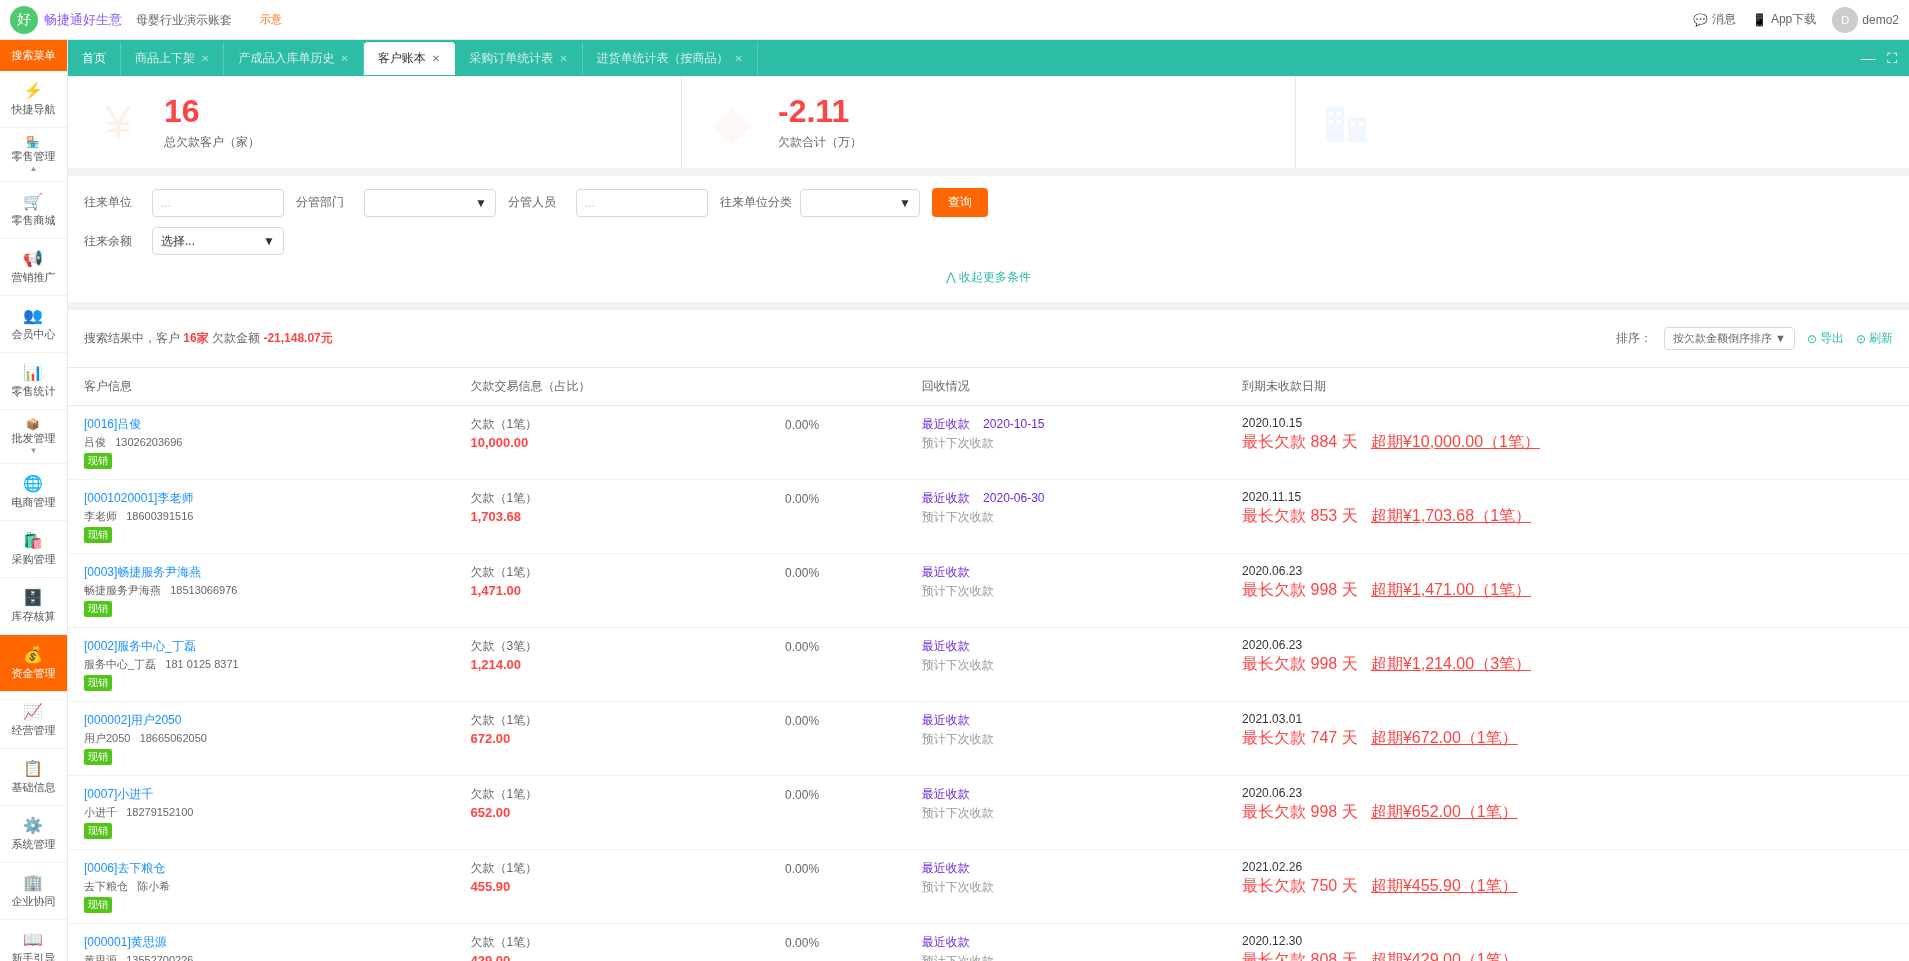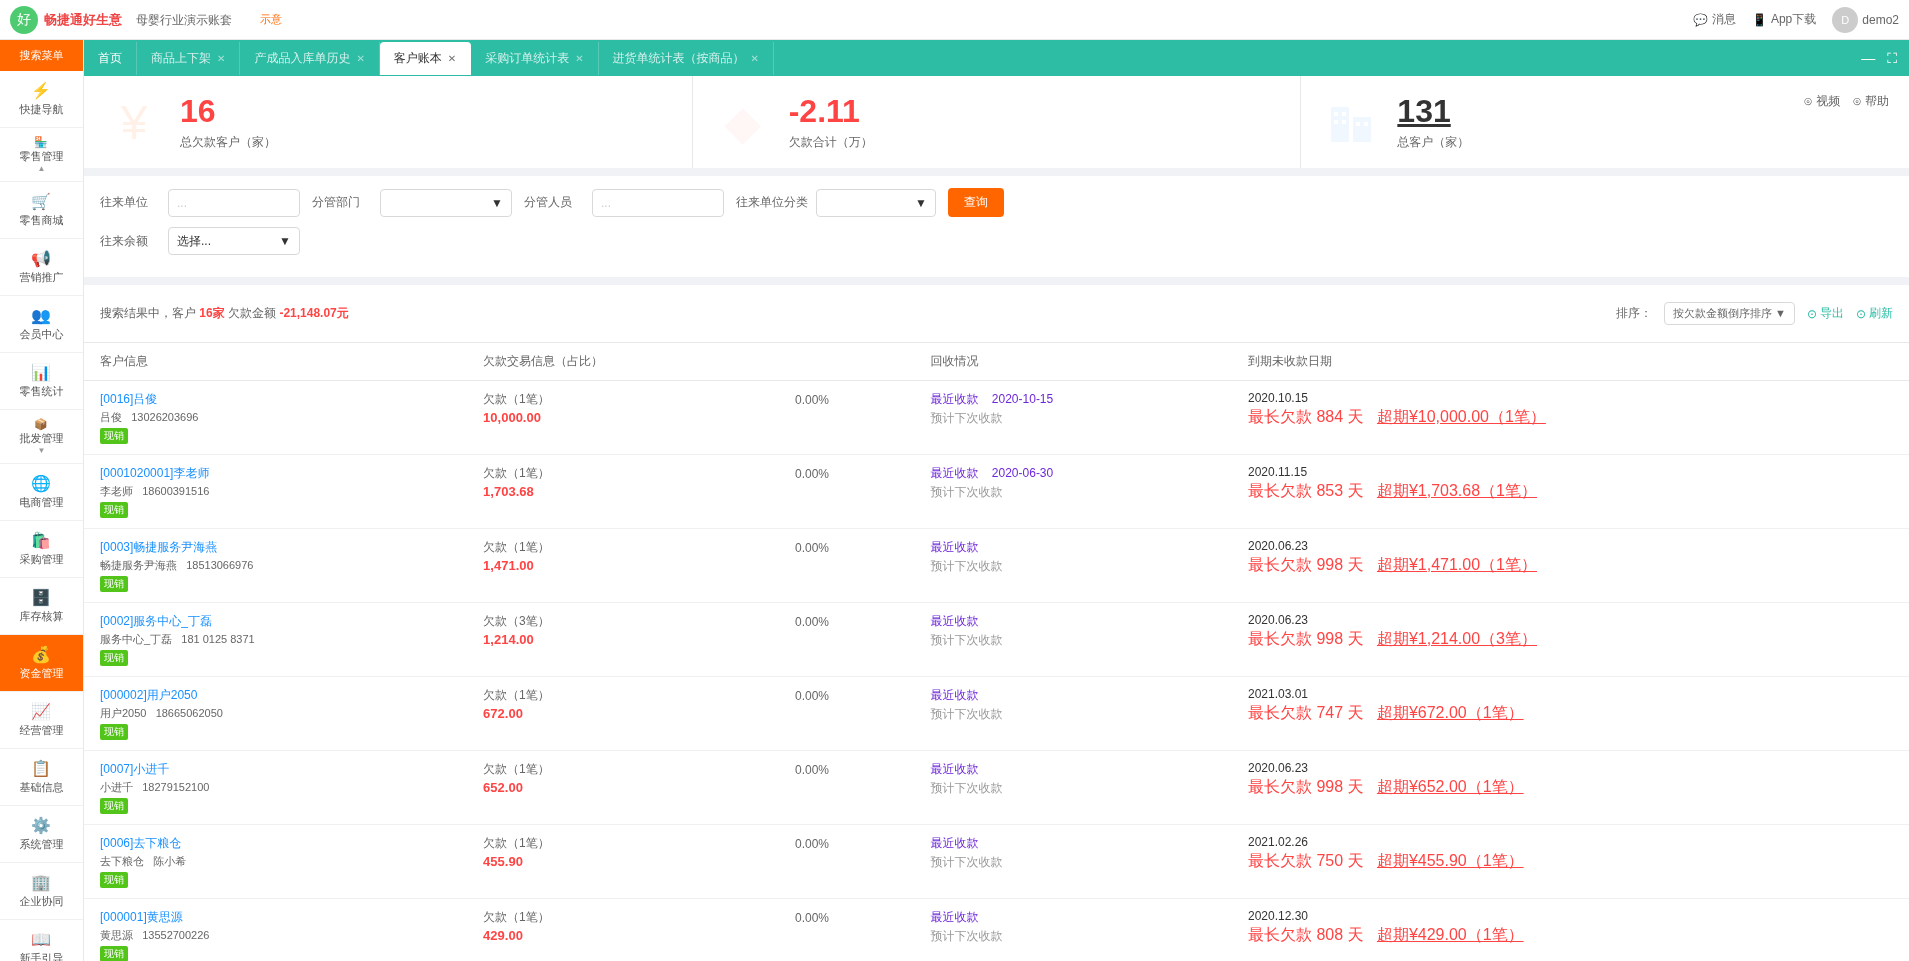--- a/index.html
+++ b/index.html
@@ -3,29 +3,29 @@
   <meta charset="utf-8">
   <style>
     * { box-sizing: border-box; margin: 0; padding: 0; }
     body { font-family: 'Microsoft YaHei', Arial, sans-serif; font-size: 12px; background: #f5f5f5; color: #333; overflow-x: hidden; }
     
     
     .top-bar { height: 40px; background: #fff; display: flex; align-items: center; justify-content: space-between; padding: 0 10px; border-bottom: 1px solid #e8e8e8; }
     .top-bar-left { display: flex; align-items: center; gap: 8px; }
     .logo-area { display: flex; align-items: center; gap: 6px; }
     .logo-icon { width: 28px; height: 28px; background: #4ecb71; border-radius: 50%; display: flex; align-items: center; justify-content: center; color: white; font-size: 14px; }
-    .logo-text { color: #ef4444; font-size: 13px; font-weight: bold; }
+    .logo-text { color: #8b5cf6; font-size: 13px; font-weight: normal; }
     .store-select { font-size: 12px; color: #666; border: none; background: transparent; padding: 2px 20px 2px 6px; appearance: none; cursor: pointer; }
     .top-bar-right { display: flex; align-items: center; gap: 16px; font-size: 12px; color: #666; }
     .top-bar-right span { cursor: pointer; display: flex; align-items: center; gap: 4px; }
     .avatar { width: 26px; height: 26px; border-radius: 50%; background: #ccc; display: flex; align-items: center; justify-content: center; color: white; font-size: 11px; }
 
     
     .layout { display: flex; height: calc(100vh - 40px); }
-    .sidebar { width: 84px; background: #fff; border-right: 1px solid #e8e8e8; display: flex; flex-direction: column; overflow-y: auto; }
+    .sidebar { width: 68px; background: #fff; border-right: 1px solid #e8e8e8; display: flex; flex-direction: column; overflow-y: auto; }
     .sidebar-search { padding: 8px 6px; background: #ff6600; color: white; text-align: center; font-size: 11px; cursor: pointer; }
     .sidebar-item { padding: 10px 4px; text-align: center; font-size: 11px; color: #555; cursor: pointer; border-bottom: 1px solid #f0f0f0; }
     .sidebar-item.active { background: #ff6600; color: white; }
     .sidebar-item .s-icon { font-size: 16px; display: block; margin-bottom: 2px; }
     .sidebar-group { padding: 8px 4px; text-align: center; font-size: 11px; color: #555; cursor: pointer; border-bottom: 1px solid #f0f0f0; display: flex; flex-direction: column; align-items: center; }
     .sidebar-group .s-arrow { font-size: 8px; color: #999; }
 
     
     .main { flex: 1; display: flex; flex-direction: column; overflow: hidden; }
 
@@ -258,32 +258,20 @@
               <rect x="5" y="10" width="18" height="35" fill="#66aaff"></rect>
               <rect x="27" y="20" width="18" height="25" fill="#66aaff"></rect>
               <rect x="8" y="15" width="4" height="4" fill="white"></rect>
               <rect x="16" y="15" width="4" height="4" fill="white"></rect>
               <rect x="8" y="23" width="4" height="4" fill="white"></rect>
               <rect x="16" y="23" width="4" height="4" fill="white"></rect>
               <rect x="30" y="25" width="4" height="4" fill="white"></rect>
               <rect x="38" y="25" width="4" height="4" fill="white"></rect>
             </svg>
           </div>
-          <div style="flex:1;">
-            <div style="display:flex;align-items:flex-start;justify-content:space-between;">
-              <div>
-                <div class="stat-value dark">131</div>
-                <div class="stat-label">总客户（家）</div>
-              </div>
-              <div style="display:flex;gap:12px;font-size:12px;color:#666;align-items:center;">
-                <span>⊙ 视频</span>
-                <span>⊙ 帮助</span>
-              </div>
-            </div>
-          </div>
         </div>
       </div>
 
       <div class="filter-area">
         <div class="filter-row">
           <div class="filter-item">
             <span class="filter-label">往来单位</span>
             <div class="filter-input">
               <span>...</span>
             </div>
@@ -311,20 +299,24 @@
           <button class="search-btn">查询</button>
         </div>
         <div class="filter-row">
           <div class="filter-item">
             <span class="filter-label">往来余额</span>
             <div class="filter-select">
               <span>选择...</span>
               <span>▼</span>
             </div>
           </div>
+        </div>
+        <div class="collapse-row">
+          <span>⋀</span>
+          <span>收起更多条件</span>
         </div>
       </div>
 
       <div class="results-bar">
         <div class="results-info">
           <span>搜索结果中，客户</span>
           <span class="highlight">16家</span>
           <span>欠款金额</span>
           <span class="highlight">-21,148.07元</span>
         </div>

